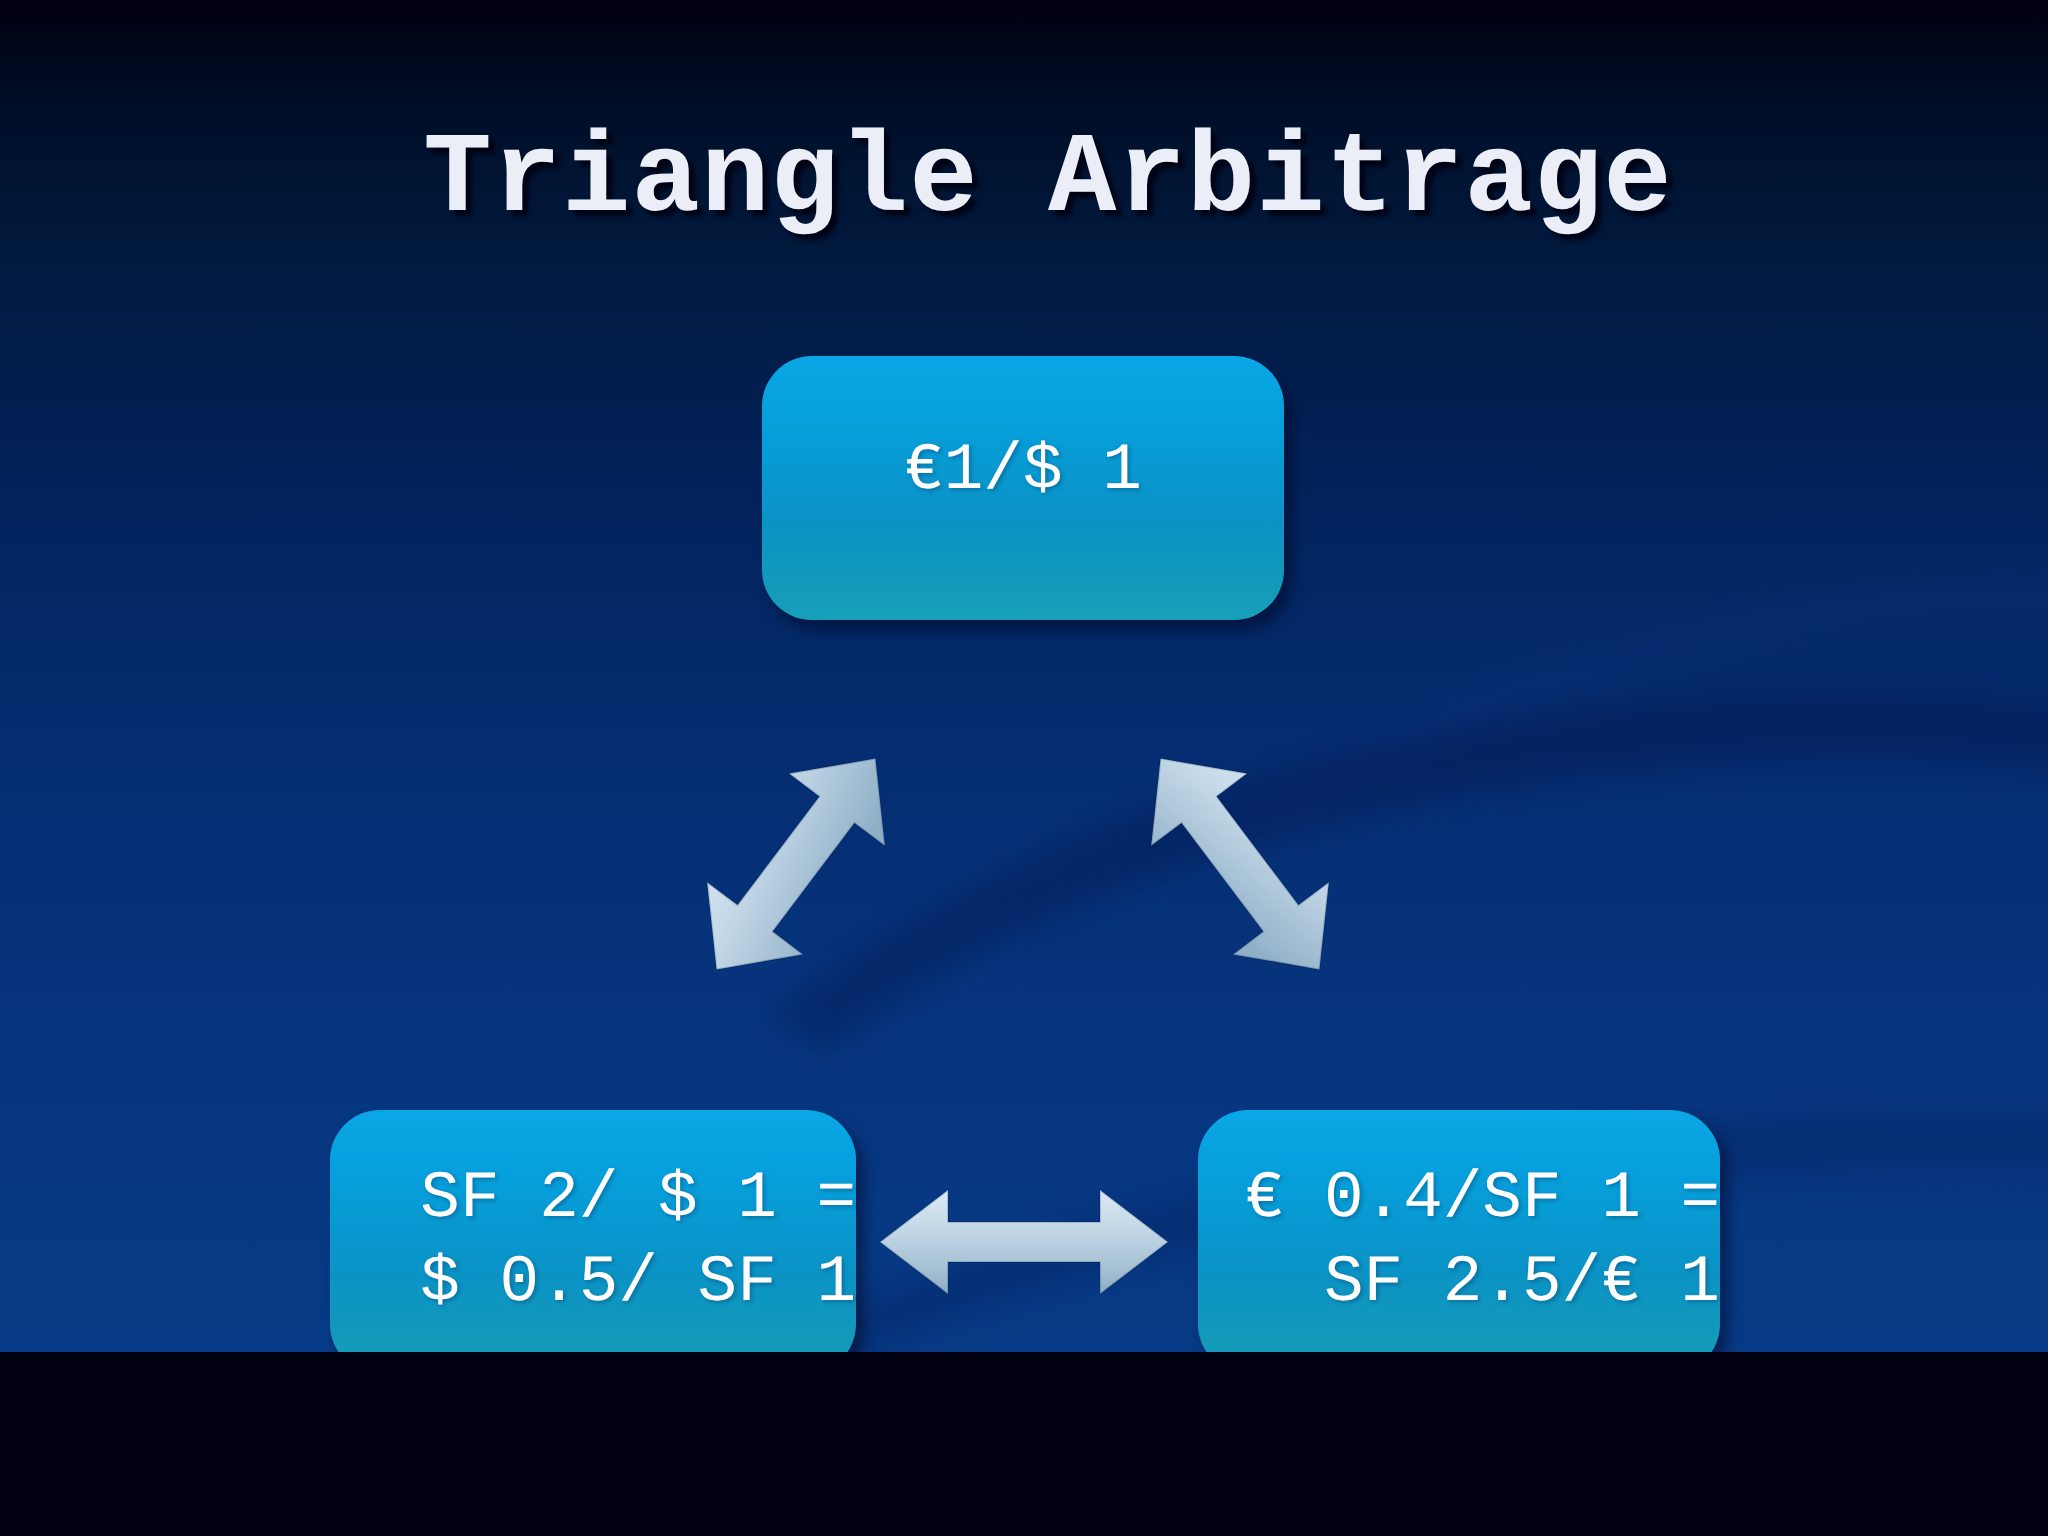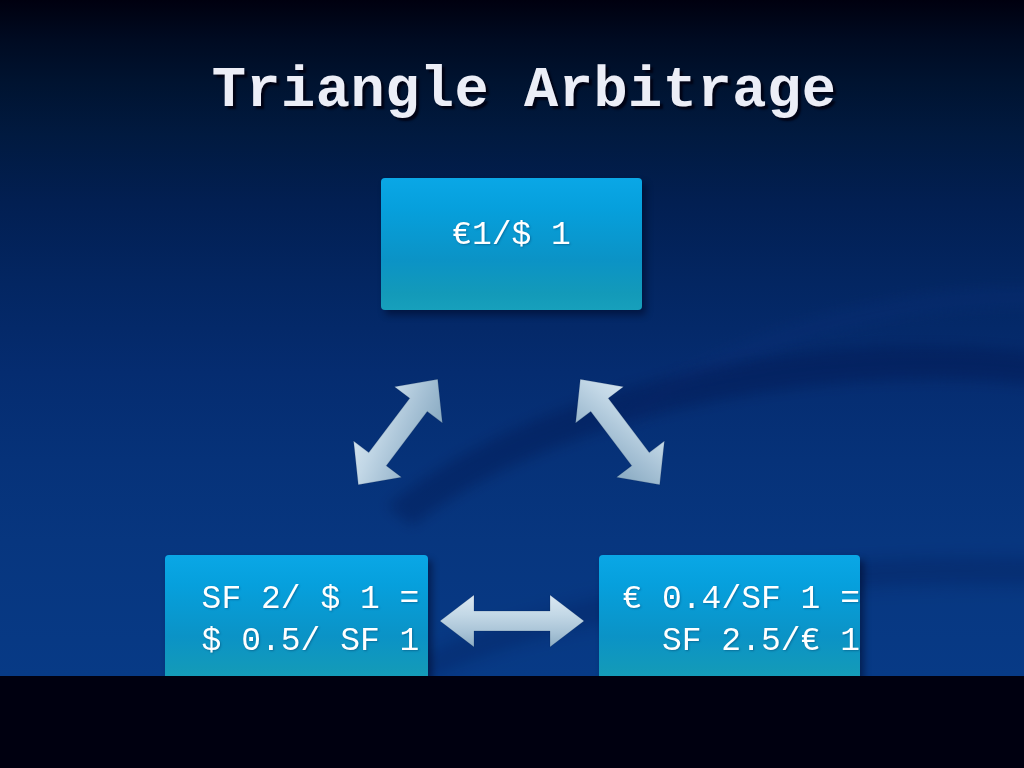--- a/index.html
+++ b/index.html
@@ -91,21 +91,21 @@
     line-height: 1.05;
     color: #eceef7;
     letter-spacing: 0.5px;
     text-shadow: 3px 3px 2px rgba(0, 0, 16, 0.85);
     white-space: nowrap;
   }
 
   
   .box {
     position: absolute;
-    border-radius: 4px;
+    border-radius: 25px;
     background: linear-gradient(180deg, #0aa7e6 0%, #06a0dd 22%, #0b93c6 62%, #139ab9 88%, #17a0bc 100%);
     box-shadow: 4px 5px 7px rgba(0, 0, 24, 0.45);
     box-sizing: border-box;
     display: flex;
     align-items: center;
     color: #ffffff;
     text-shadow: 1px 1px 2px rgba(0, 40, 80, 0.35);
   }
   .box-text {
     width: 100%;
@@ -122,21 +122,21 @@
   #box-top .box-text {
     text-align: center;
     padding-bottom: 16px;
   }
 
   #box-left {
     left: 165px; top: 555px;
     width: 263px; height: 132px;
   }
   #box-left .box-text {
-    text-align: center;
+    text-align: right;
     padding-left: 28px;
   }
 
   #box-right {
     left: 599px; top: 555px;
     width: 261px; height: 132px;
   }
   #box-right .box-text {
     text-align: right;
   }

